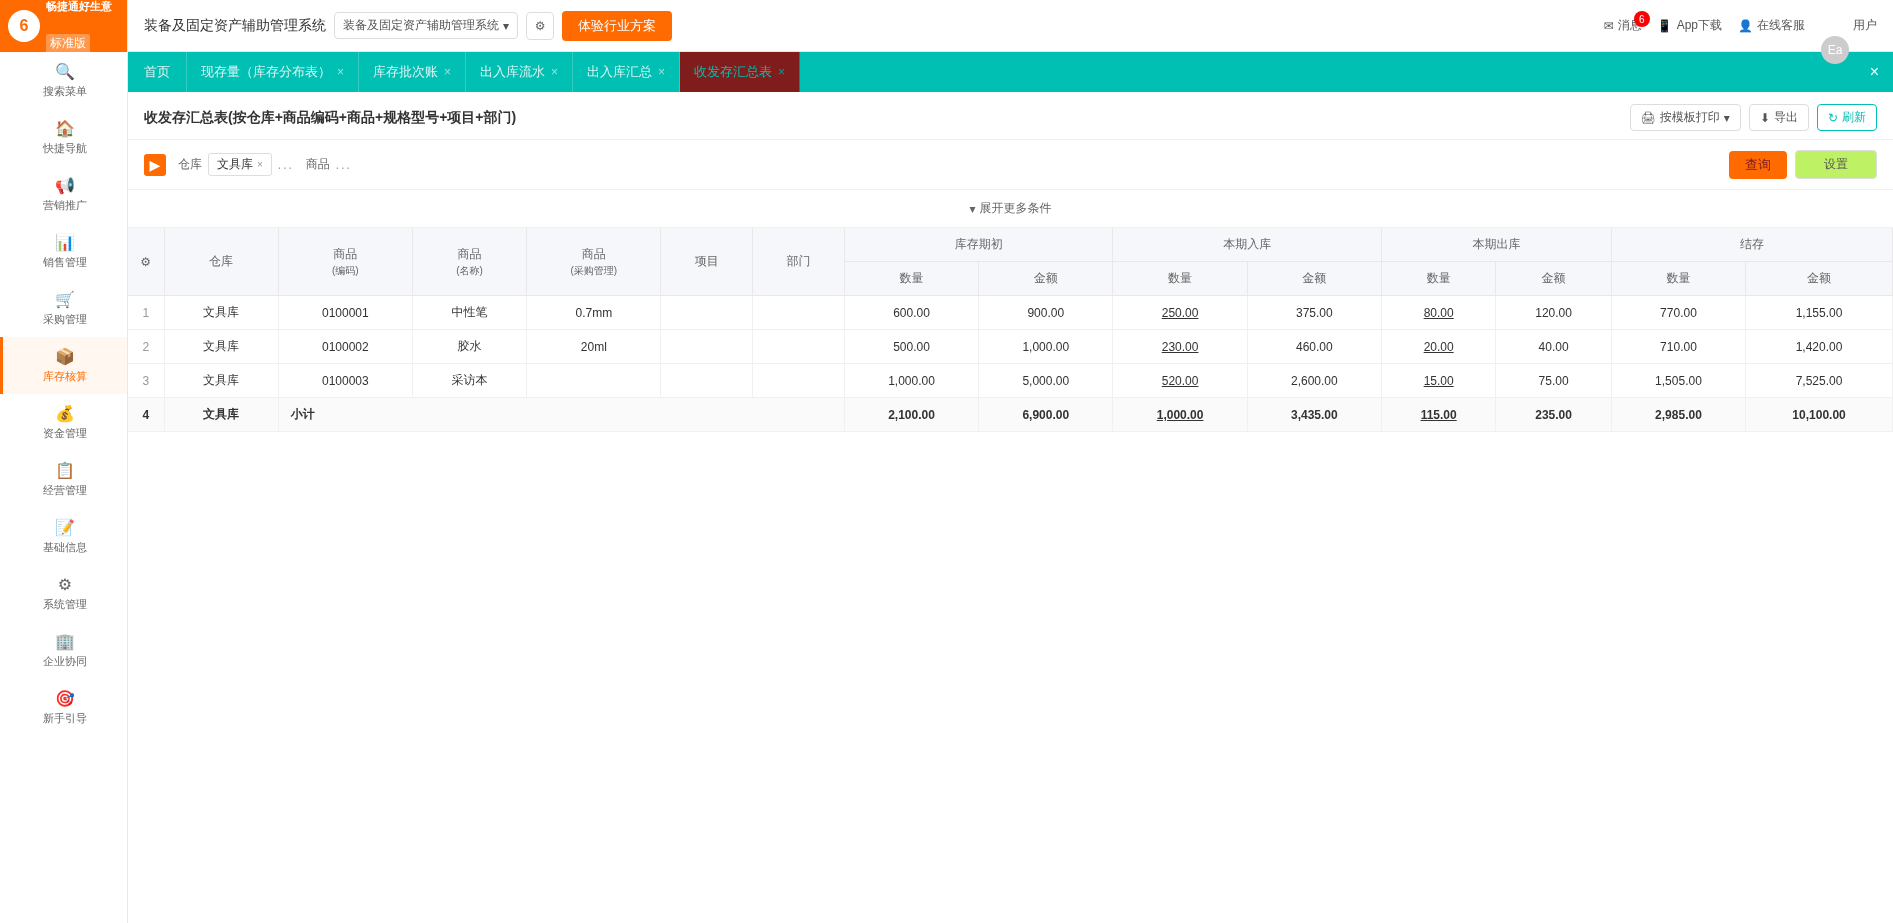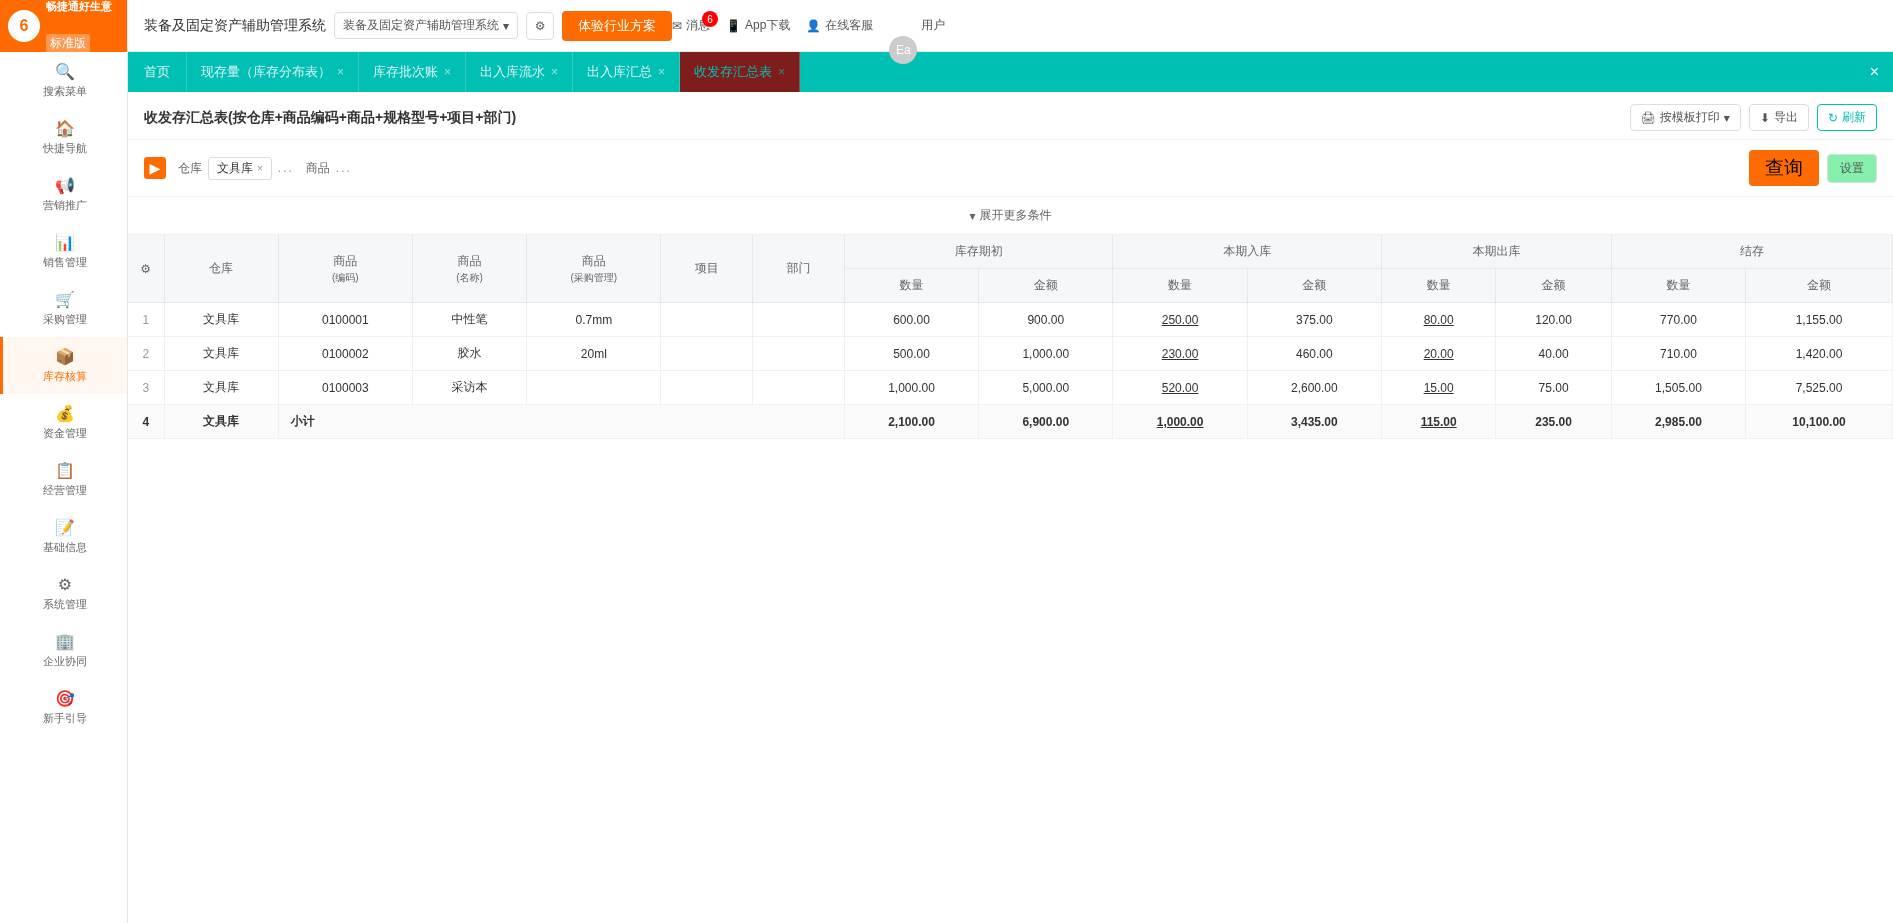--- a/index.html
+++ b/index.html
@@ -66,20 +66,21 @@
       flex-direction: column;
       overflow: hidden;
     }
 
     
     .top-header {
       background: #fff;
       height: 52px;
       display: flex;
       align-items: center;
+      justify-content: space-between;
       padding: 0 16px;
       border-bottom: 1px solid #e8e8e8;
       flex-shrink: 0;
     }
     .header-left { display: flex; align-items: center; gap: 8px; }
     .system-title { font-size: 14px; color: #333; }
     .header-dropdown {
       border: 1px solid #ddd;
       padding: 4px 8px;
       border-radius: 4px;
@@ -241,31 +242,31 @@
       border-radius: 3px;
       padding: 2px 8px;
       gap: 4px;
       font-size: 12px;
       color: #333;
     }
     .tag-close { color: #999; cursor: pointer; font-size: 10px; }
     .dots-btn { color: #999; cursor: pointer; letter-spacing: 2px; }
     .query-btn {
       background: #ff6b00;
-      color: #000000;
+      color: #7f1d1d;
       border: none;
       padding: 5px 16px;
       border-radius: 4px;
       cursor: pointer;
-      font-size: 19px;
+      font-size: 13px;
     }
     .settings-btn {
-      background: #86efac;
+      background: #bef264;
       border: 1px solid #ddd;
-      padding: 5px 12px;
+      padding: 5px 28px;
       border-radius: 4px;
       cursor: pointer;
       font-size: 12px;
       color: #555;
     }
     .expand-btn {
       display: flex; align-items: center; gap: 4px;
       color: #666; cursor: pointer; font-size: 12px;
       padding: 4px 8px;
     }

